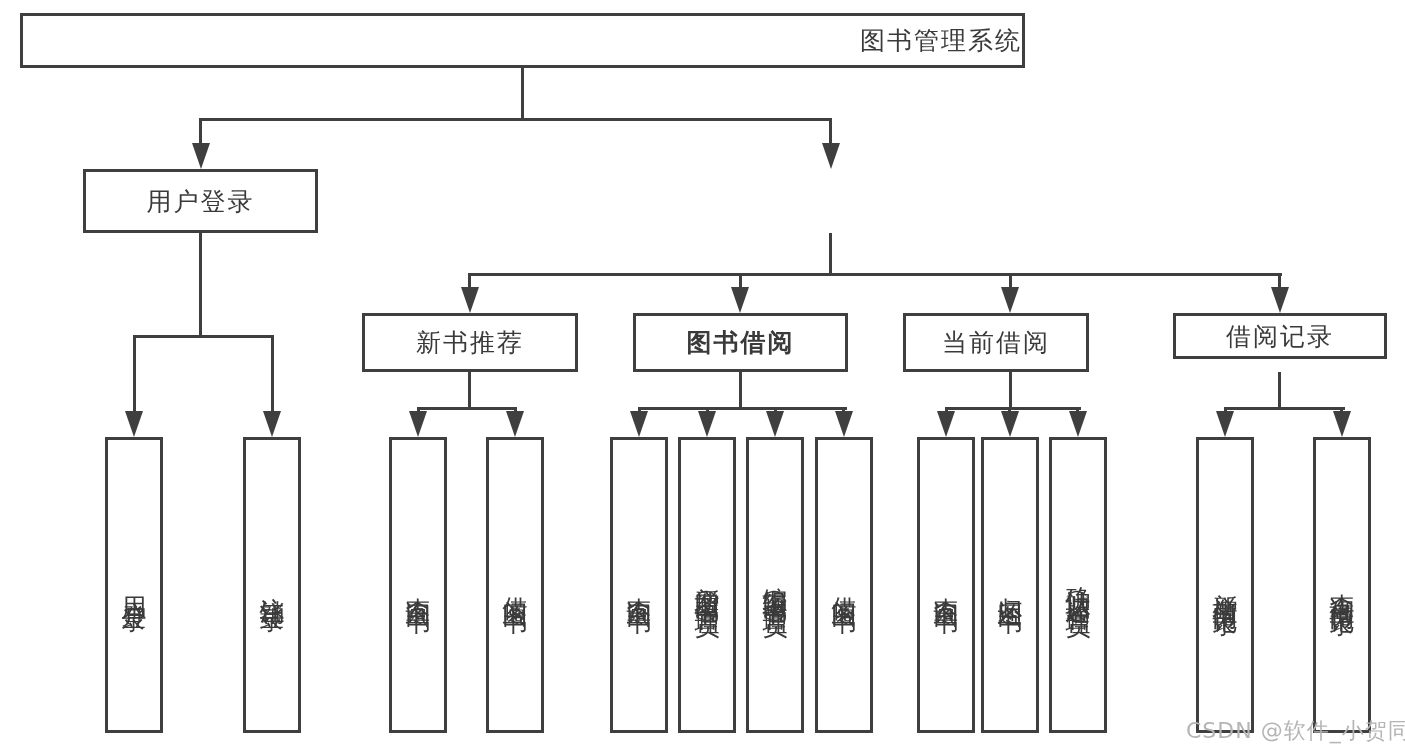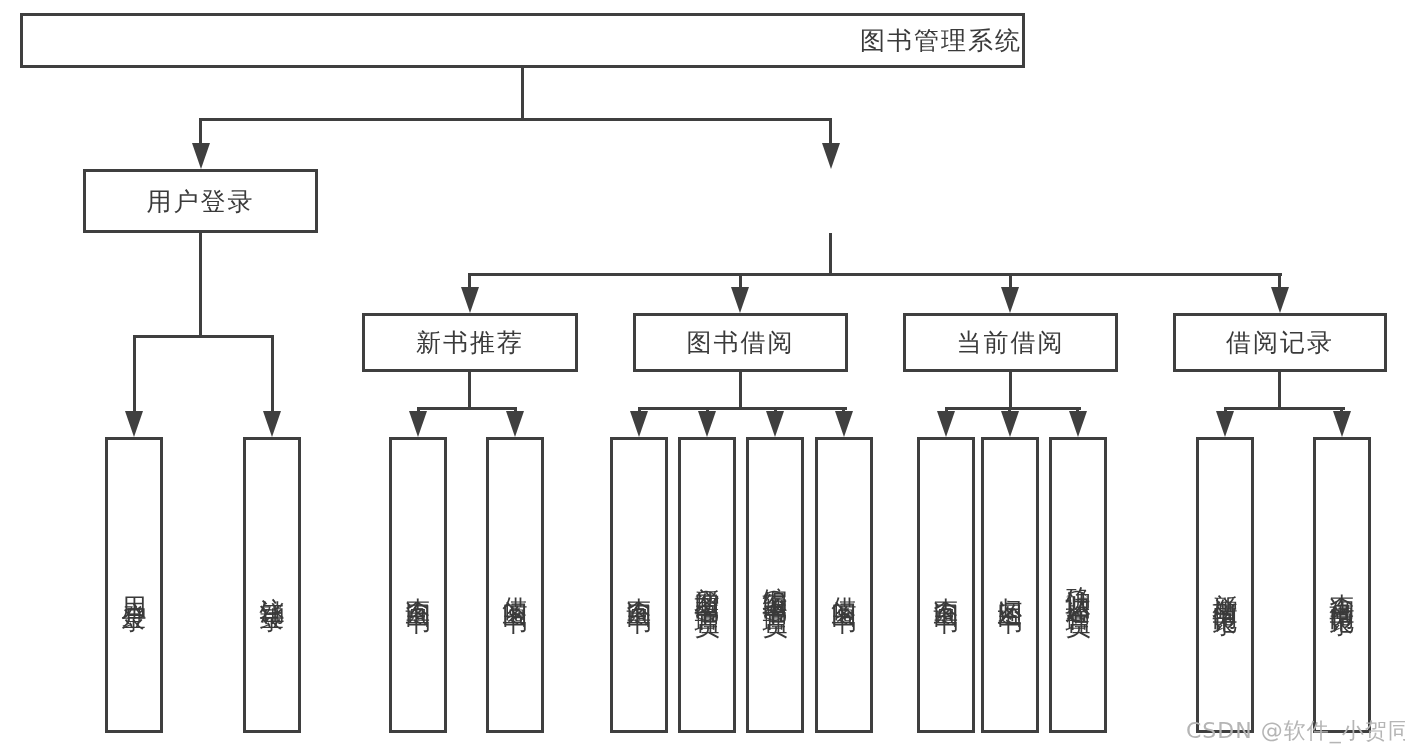--- a/index.html
+++ b/index.html
@@ -57,27 +57,27 @@
     <span class="lbl">图书管理系统</span>
   </div>
 
   <div class="box" style="left:83px;top:169px;width:235px;height:64px;">
     <span class="lbl">用户登录</span>
   </div>
 
   <div class="box" style="left:362px;top:313px;width:216px;height:59px;text-align:center;">
     <span class="lbl">新书推荐</span>
   </div>
-  <div class="box" style="left:633px;top:313px;width:215px;height:59px;">
+  <div class="box" style="left:633px;top:313px;width:215px;height:59px;font-weight:bold;">
     <span class="lbl">图书借阅</span>
   </div>
-  <div class="box" style="left:903px;top:313px;width:215px;height:59px;">
+  <div class="box" style="left:903px;top:313px;width:186px;height:59px;">
     <span class="lbl">当前借阅</span>
   </div>
-  <div class="box" style="left:1173px;top:313px;width:214px;height:59px;">
+  <div class="box" style="left:1173px;top:313px;width:214px;height:46px;">
     <span class="lbl">借阅记录</span>
   </div>
 
   <div class="box vbox" style="left:105px;top:437px;width:58px;height:296px;">
     <span class="lbl">用户登录</span>
   </div>
   <div class="box vbox" style="left:243px;top:437px;width:58px;height:296px;">
     <span class="lbl">注销登录</span>
   </div>
   <div class="box vbox" style="left:389px;top:437px;width:58px;height:296px;">

